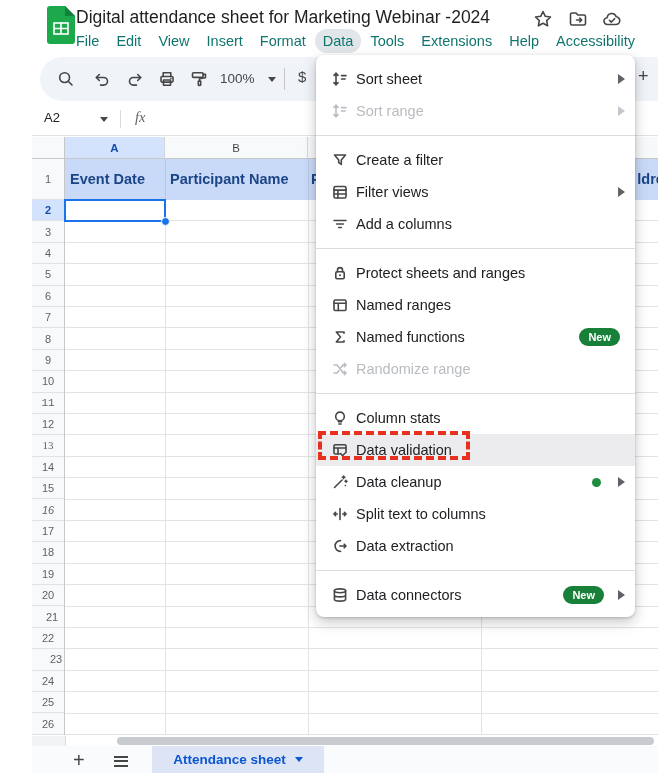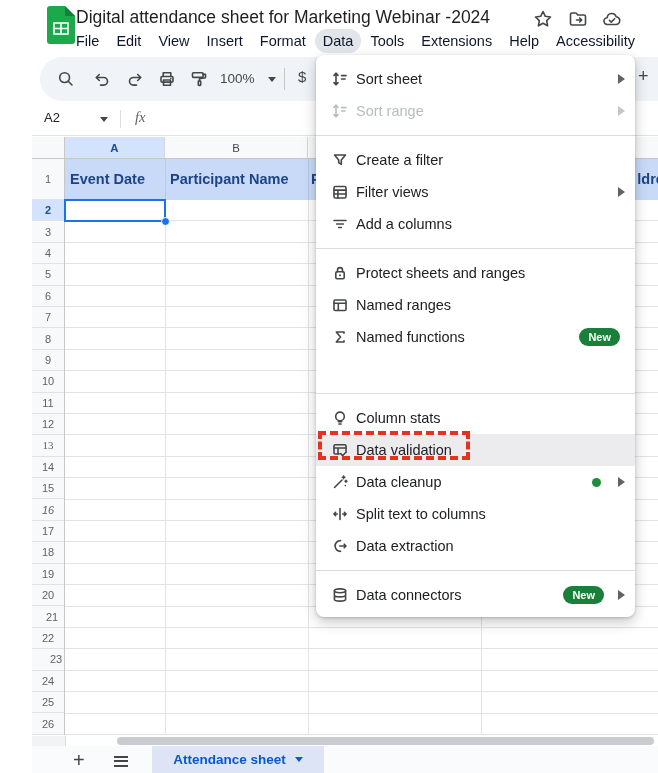--- a/index.html
+++ b/index.html
@@ -8,21 +8,21 @@
   .stage { position:relative; width:658px; height:773px; background:#fff;margin-left:32px; }
   .abs { position:absolute; }
 
   
   .logo { left:15px; top:6px; width:28px; height:38px; }
   .doc-title { left:44px; top:7px; font-size:17.5px; color:#1f1f1f; white-space:nowrap; }
   .tb-ic { top:9px; width:20px; height:20px; color:#444746; }
 
   
   .menubar { left:36px; top:29px; height:24px; display:flex; gap:1px; align-items:center; }
-  .mb-item { padding:2px 8px; font-size:14.5px; color:#0f172a; border-radius:12px; line-height:20px; }
+  .mb-item { padding:2px 8px; font-size:14.5px; color:#0f766e; border-radius:12px; line-height:20px; }
   .mb-item.active { background:#e2e5e9; }
 
   
   .toolbar-pill { left:8px; top:57px; width:642px; height:44px; background:#f0f4f9; border-radius:22px; }
   .t-ic { top:69px; width:20px; height:20px; color:#444746; }
   .zoom-ctl { left:188px; top:71px; font-size:13.5px; color:#444746; }
   .caret { display:inline-block; width:0; height:0; border-left:4.5px solid transparent;
     border-right:4.5px solid transparent; border-top:5px solid #444746; vertical-align:middle; }
   .t-div { top:68px; width:1px; height:22px; background:#c4c7c5; }
   .t-txt { top:68px; font-size:15px; color:#444746; }
@@ -224,21 +224,21 @@
       <div class="rh-cell" style="height: 41px;">1</div>
       <div class="rh-cell sel" style="height: 21.4px;">2</div>
       <div class="rh-cell" style="height: 21.4px;">3</div>
       <div class="rh-cell" style="height: 21.4px;">4</div>
       <div class="rh-cell" style="height: 21.4px;">5</div>
       <div class="rh-cell" style="height: 21.4px;">6</div>
       <div class="rh-cell" style="height: 21.4px;">7</div>
       <div class="rh-cell" style="height: 21.4px;">8</div>
       <div class="rh-cell" style="height: 21.4px;">9</div>
       <div class="rh-cell" style="height: 21.4px;">10</div>
-      <div class="rh-cell" style="height: 21.4px;">11</div>
+      <div class="rh-cell" style="height: 21.4px; font-family: Liberation Mono, monospace;">11</div>
       <div class="rh-cell" style="height: 21.4px;">12</div>
       <div class="rh-cell" style="height: 21.4px; font-family: Liberation Serif, serif;">13</div>
       <div class="rh-cell" style="height: 21.4px;">14</div>
       <div class="rh-cell" style="height: 21.4px;">15</div>
       <div class="rh-cell" style="height: 21.4px; font-style: italic;">16</div>
       <div class="rh-cell" style="height: 21.4px;">17</div>
       <div class="rh-cell" style="height: 21.4px;">18</div>
       <div class="rh-cell" style="height: 21.4px;">19</div>
       <div class="rh-cell" style="height: 21.4px;">20</div>
       <div class="rh-cell" style="height: 21.4px; padding-left: 8px;">21</div>
@@ -344,20 +344,28 @@
     </div>
     <div class="mi" style="top:266px">
       <span class="mi-ic">
           <svg width="18" height="18" viewBox="0 0 18 18">
             <path class="ic-stroke" d="M13 5.2V4H5.3l4.2 5-4.2 5H13v-1.2"></path>
           </svg>
         </span>
       <span class="mi-lb">Named functions</span>
       <span class="badge">New</span>
     </div>
+    <div class="mi disabled" style="top:298px">
+      <span class="mi-ic">
+          <svg width="18" height="18" viewBox="0 0 18 18">
+            <path class="ic-stroke" d="M3 5h3l6.4 8H15m0 0-1.7-1.7M15 13l-1.7 1.7M3 13h3l1.9-2.4M10 7.5 12 5h3m0 0-1.7-1.7M15 5l-1.7 1.7"></path>
+          </svg>
+        </span>
+      <span class="mi-lb">Randomize range</span>
+    </div>
     <div class="m-div" style="top:338px"></div>
 
     <div class="mi" style="top:347px">
       <span class="mi-ic">
           <svg width="18" height="18" viewBox="0 0 18 18">
             <circle class="ic-stroke" cx="9" cy="7.4" r="4.3"></circle>
             <path class="ic-stroke" d="M7.3 12.6h3.4M7.9 15h2.2"></path>
           </svg>
         </span>
       <span class="mi-lb">Column stats</span>

